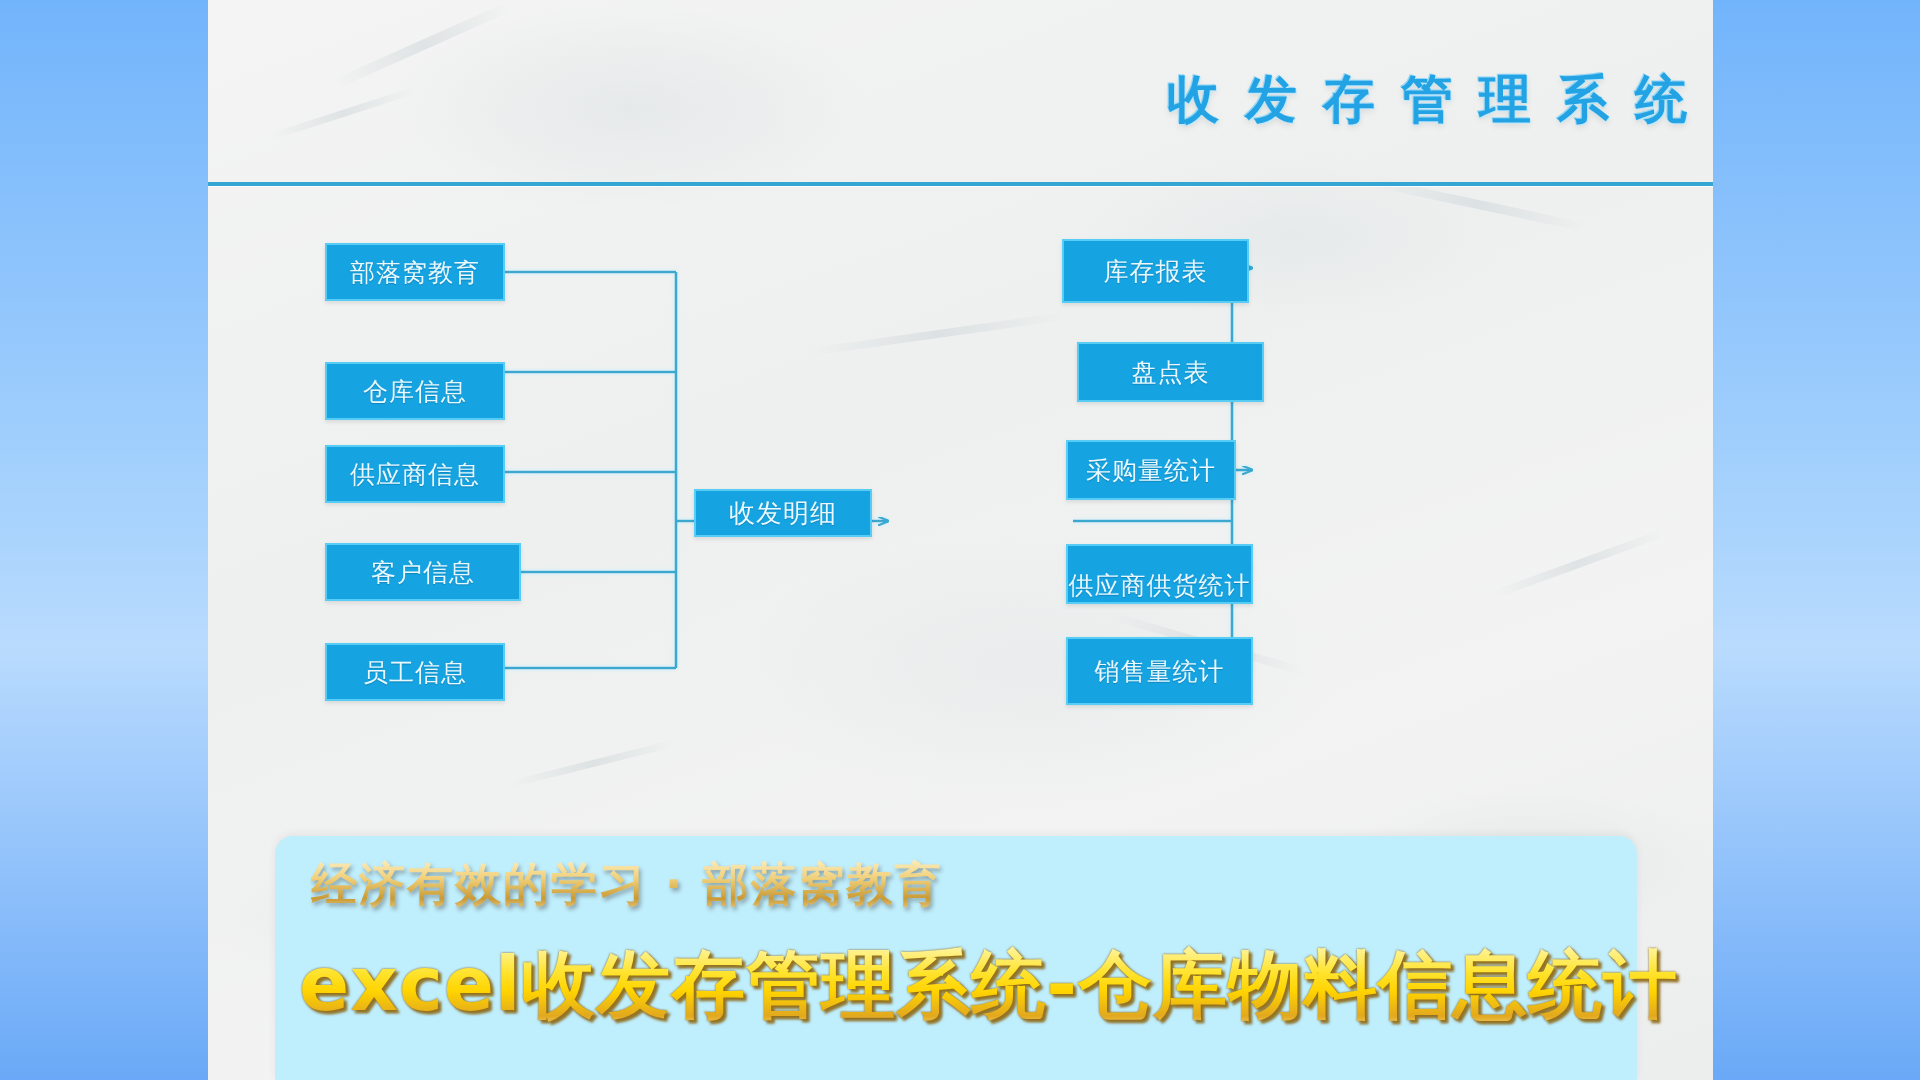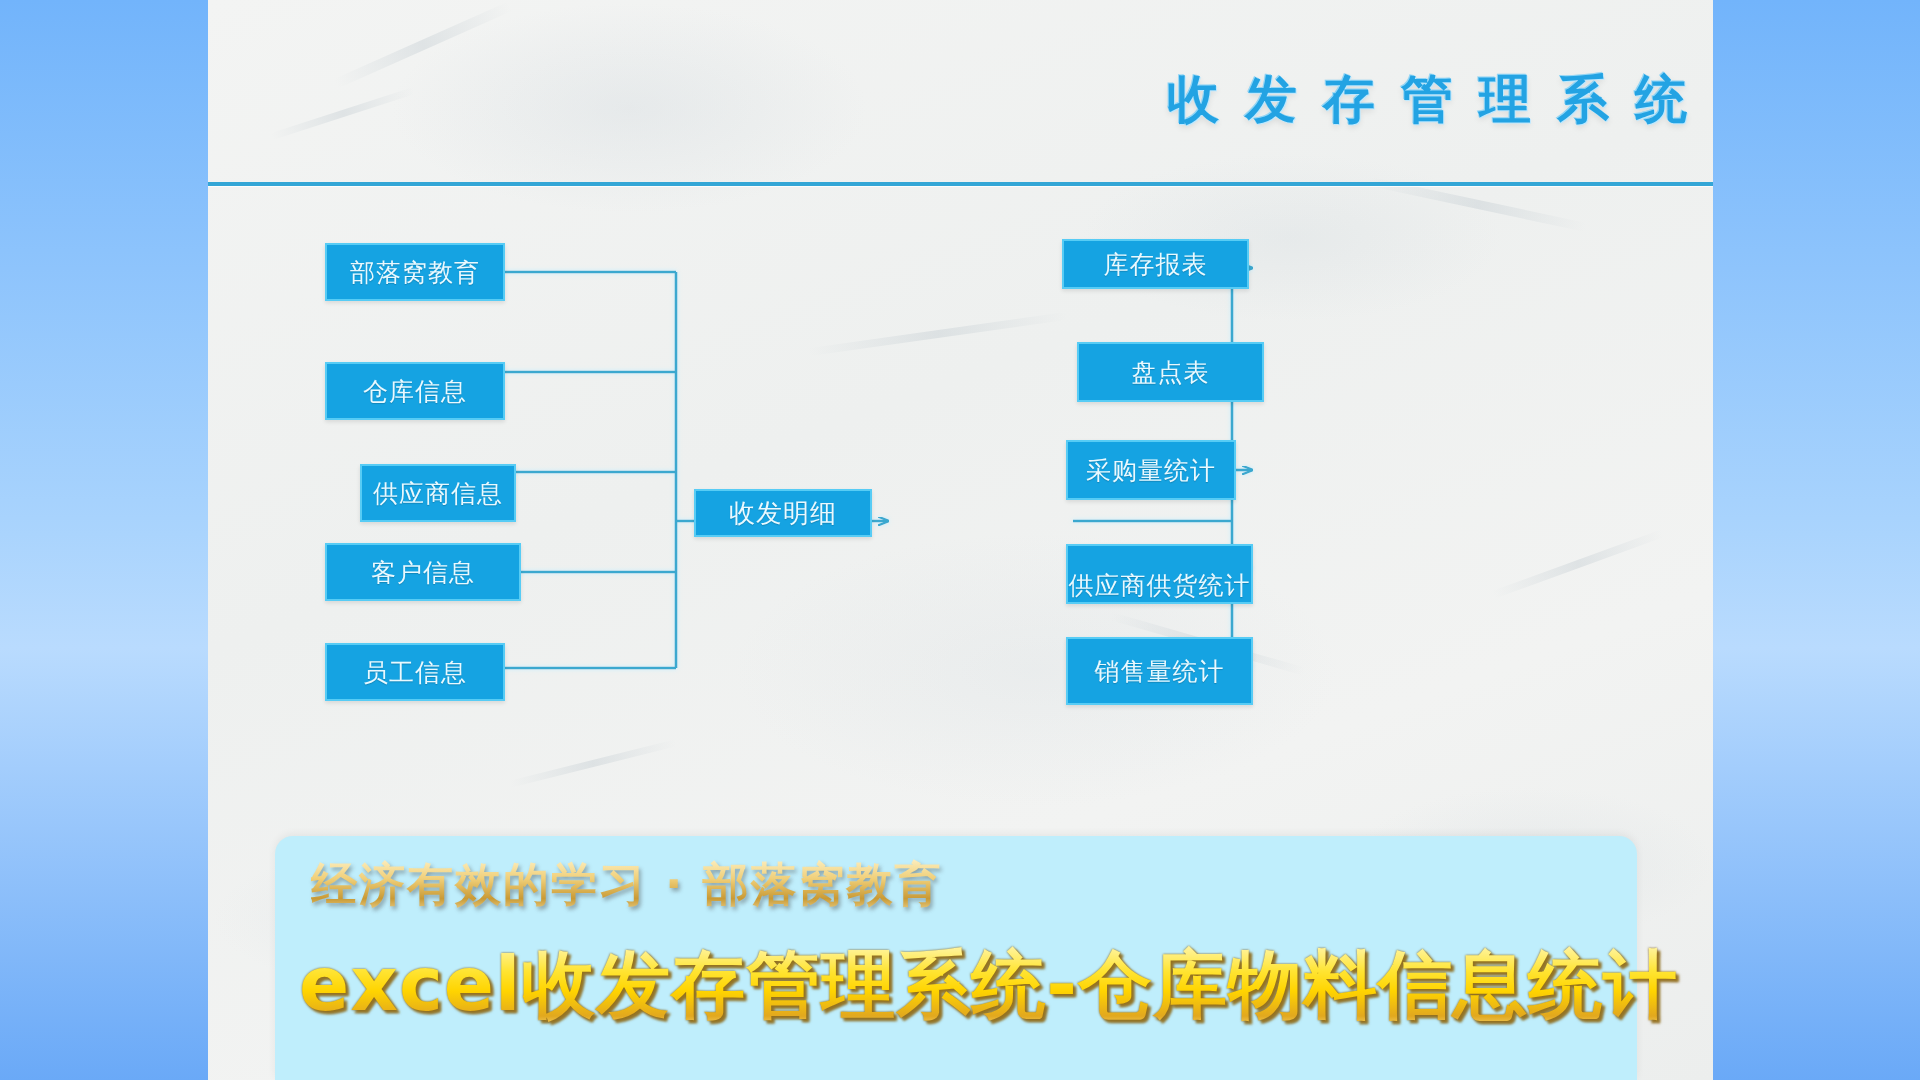--- a/index.html
+++ b/index.html
@@ -202,35 +202,35 @@
       <path d="M1024,666 H1044" marker-end="url(#arrow)"></path>
     </g>
   </svg>
 
   <div class="node" style="left:325px; top:243px; width:180px; height:58px;">
     <span>部落窝教育</span>
   </div>
   <div class="node" style="left:325px; top:343px; width:180px; height:58px;margin-top:19px;">
     <span>仓库信息</span>
   </div>
-  <div class="node" style="left:325px; top:464px; width:156px; height:58px;margin-left:35px;">
+  <div class="node" style="left:325px; top:445px; width:180px; height:58px;">
     <span>供应商信息</span>
   </div>
   <div class="node" style="left:325px; top:543px; width:196px; height:58px;">
     <span>客户信息</span>
   </div>
   <div class="node" style="left:325px; top:643px; width:180px; height:58px;">
     <span>员工信息</span>
   </div>
 
   <div class="node center" style="left:694px; top:489px; width:178px; height:48px;">
     <span>收发明细</span>
   </div>
 
-  <div class="node" style="left:1062px; top:239px; width:187px; height:50px;">
+  <div class="node" style="left:1062px; top:239px; width:187px; height:64px;">
     <span>库存报表</span>
   </div>
   <div class="node" style="left:1062px; top:342px; width:187px; height:60px;margin-left:15px;">
     <span>盘点表</span>
   </div>
   <div class="node" style="left:1066px; top:440px; width:170px; height:60px;">
     <span>采购量统计</span>
   </div>
   <div class="node" style="left:1066px; top:544px; width:187px; height:60px;align-items:flex-end;">
     <span>供应商供货统计</span>

